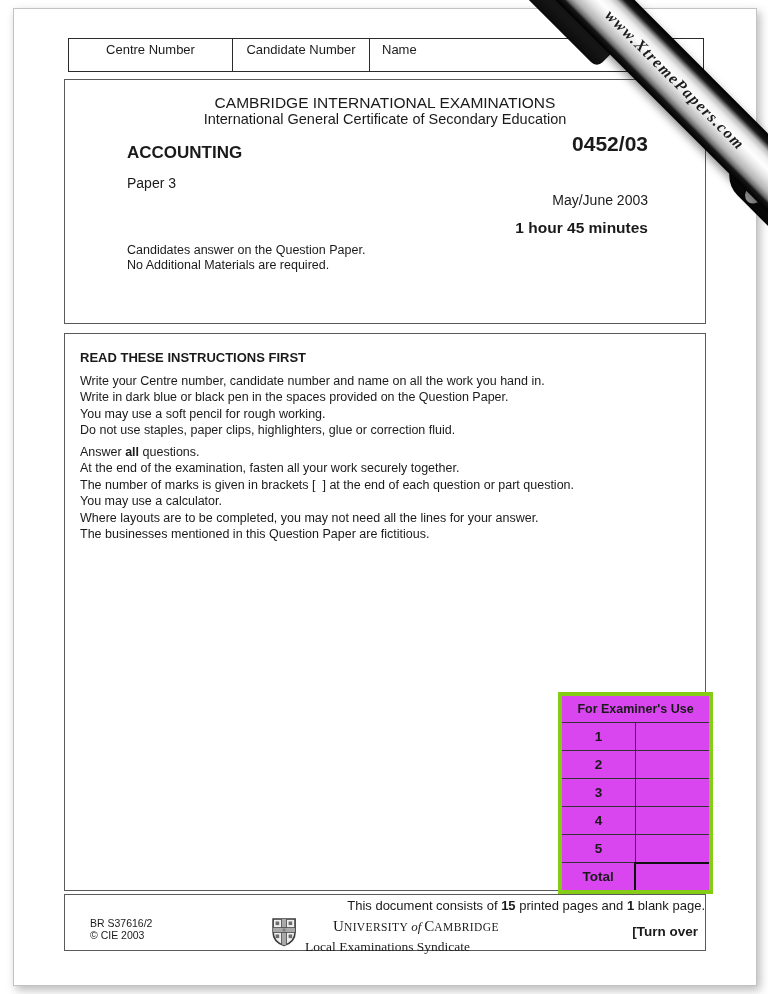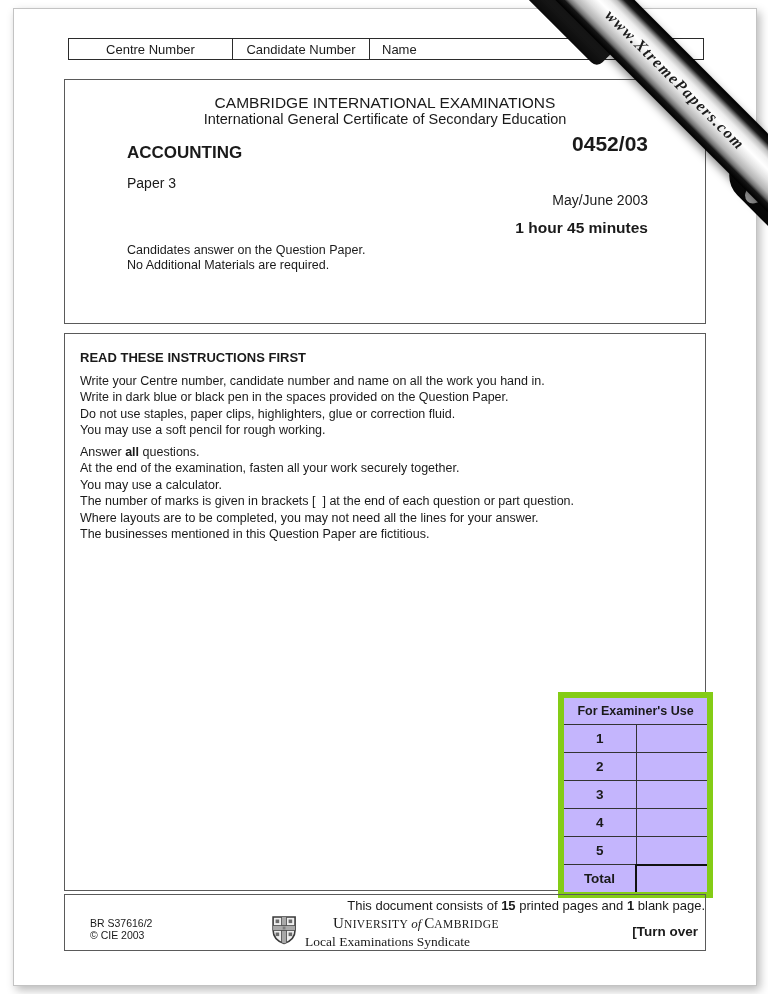--- a/index.html
+++ b/index.html
@@ -2,21 +2,21 @@
 <html><head>
 <meta charset="utf-8">
 <style>
   html,body{margin:0;padding:0;background:#fff;}
   #screen{position:relative;width:768px;height:994px;overflow:hidden;background:#fff;
           font-family:"Liberation Sans",sans-serif;color:#1a1a1a;}
   .sheet{position:absolute;left:13px;top:8px;width:742px;height:976px;background:#fff;
          border:1px solid #c3c3c3;box-shadow:3px 4px 9px rgba(0,0,0,.28);}
 
   
-  .cand-table{position:absolute;left:54px;top:29px;width:636px;height:22px;border-collapse:collapse;}
+  .cand-table{position:absolute;left:54px;top:29px;width:636px;height:34px;border-collapse:collapse;}
   .cand-table td{border:1px solid #2b2b2b;vertical-align:top;padding-top:3px;font-size:13px;}
   .cand-c{text-align:center;}
   .cand-name{text-align:left;padding-left:12px;}
 
   
   .hdr-box{position:absolute;left:50px;top:70px;width:640px;height:243px;border:1px solid #5a5a5a;}
   .org1{position:absolute;left:0;top:14px;width:100%;text-align:center;font-size:15.5px;}
   .org2{position:absolute;left:0;top:31px;width:100%;text-align:center;font-size:14.5px;}
   .subject{position:absolute;left:62px;top:63px;font-size:17px;font-weight:bold;}
   .pcode{position:absolute;right:57px;top:52px;font-size:21px;font-weight:bold;}
@@ -29,34 +29,34 @@
   
   .ins-box{position:absolute;left:50px;top:324px;width:640px;height:556px;border:1px solid #5a5a5a;}
   .ins-title{position:absolute;left:15px;top:16px;font-size:13px;font-weight:bold;}
   .ins-p1{position:absolute;left:15px;top:39px;}
   .ins-p2{position:absolute;left:15px;top:110px;}
   .ins-line{font-size:12.5px;line-height:16.4px;white-space:pre-wrap;}
   .b{font-weight:bold;}
 
   
   .ex-table{position:absolute;left:544px;top:683px;width:155px;border-collapse:collapse;
-            border:6px solid #84cc16;background:#c4b5fd;}
+            border:4px solid #84cc16;background:#d946ef;}
   .ex-table td{border:1px solid #333;text-align:center;vertical-align:middle;}
   .ex-head{height:24px;font-size:12.5px;font-weight:bold;}
   .ex-lbl{width:74px;height:25px;font-size:13.5px;font-weight:bold;}
   .ex-val{width:77px;}
   .ex-val-total{border:2px solid #111 !important;}
 
   
   .foot-box{position:absolute;left:50px;top:885px;width:640px;height:55px;border:1px solid #5a5a5a;}
   .consists{position:absolute;left:0;top:3px;width:100%;text-align:right;font-size:13px;white-space:pre-wrap;}
   .refs{position:absolute;left:8px;top:23px;font-size:10.5px;line-height:11.5px;margin-left:17px;}
   .univ{position:absolute;left:50%;transform:translateX(-50%);top:19px;display:flex;align-items:center;gap:8px;}
   .univ-txt{font-family:"Liberation Serif",serif;}
-  .univ-l1{font-size:15px;line-height:19px;white-space:pre;margin-left:28px;}
+  .univ-l1{font-size:15px;line-height:24px;white-space:pre;margin-left:28px;}
   .univ-l1 .sc{font-size:11.5px;letter-spacing:.4px;}
   .univ-l1 .of{font-style:italic;font-size:13px;margin:0 3px;}
   .univ-l2{font-size:13.5px;line-height:15px;}
   .turnover{position:absolute;right:7px;top:29px;font-size:13.5px;font-weight:bold;}
 
   
   .ribbon{position:absolute;left:505px;top:52px;width:340px;height:56px;transform:rotate(45deg);z-index:6;
     background:linear-gradient(to bottom,#000 0%,#161616 13%,#5a5a5a 17%,#bdbdbd 23%,#efefef 33%,#ffffff 46%,
                #e2e2e2 60%,#b4b4b4 75%,#6e6e6e 84%,#161616 89%,#000 100%);
     box-shadow:2px 3px 9px rgba(0,0,0,.45);
@@ -96,28 +96,28 @@
       <div class="duration">1 hour 45 minutes</div>
       <div class="note1">Candidates answer on the Question Paper.</div>
       <div class="note2">No Additional Materials are required.</div>
     </div>
 
     <div class="ins-box">
       <div class="ins-title">READ THESE INSTRUCTIONS FIRST</div>
       <div class="ins-p1">
         <div class="ins-line">Write your Centre number, candidate number and name on all the work you hand in.</div>
         <div class="ins-line">Write in dark blue or black pen in the spaces provided on the Question Paper.</div>
+        <div class="ins-line">You may use a soft pencil for rough working.</div>
         <div class="ins-line">Do not use staples, paper clips, highlighters, glue or correction fluid.</div>
-        <div class="ins-line">You may use a soft pencil for rough working.</div>
       </div>
       <div class="ins-p2">
         <div class="ins-line"><span>Answer </span><span class="b">all</span><span> questions.</span></div>
         <div class="ins-line">At the end of the examination, fasten all your work securely together.</div>
+        <div class="ins-line">The number of marks is given in brackets [  ] at the end of each question or part question.</div>
         <div class="ins-line">You may use a calculator.</div>
-        <div class="ins-line">The number of marks is given in brackets [  ] at the end of each question or part question.</div>
         <div class="ins-line">Where layouts are to be completed, you may not need all the lines for your answer.</div>
         <div class="ins-line">The businesses mentioned in this Question Paper are fictitious.</div>
       </div>
 
     </div>
 
     <table class="ex-table">
       <tbody>
           <tr>
             <td colspan="2" class="ex-head">For Examiner's Use</td>

